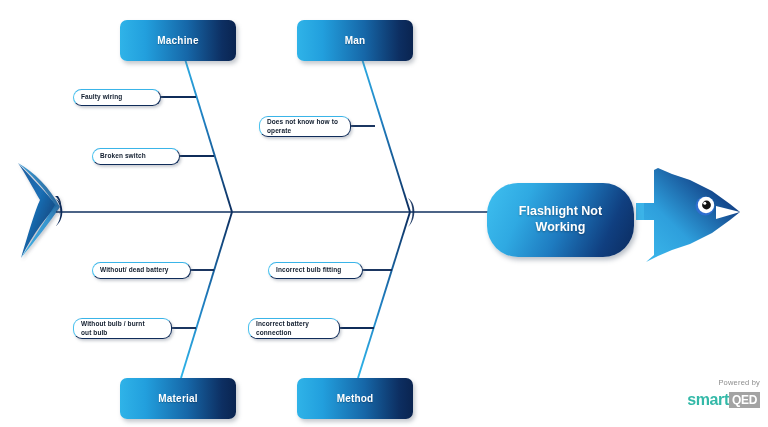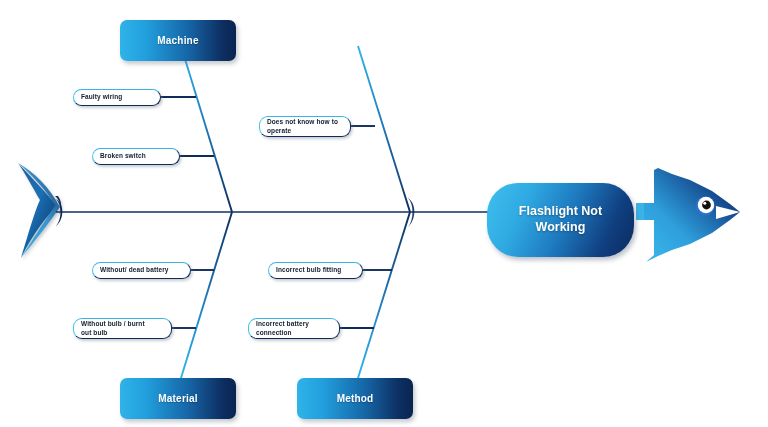--- a/index.html
+++ b/index.html
@@ -224,20 +224,23 @@
       <circle cx="706" cy="205" r="8.2" fill="#ffffff"></circle>
       <circle cx="706.5" cy="205" r="4.4" fill="#111111"></circle>
       <circle cx="704.8" cy="203.2" r="1.5" fill="#ffffff"></circle>
     </g>
   </svg>
 
   <div class="cat-box" style="left:120px; top:20px; width:116px;">
     <span>Machine</span>
   </div>
 
+  <div class="cat-box" style="left:297px; top:20px; width:116px;">
+    <span>Man</span>
+  </div>
 
   <div class="cat-box" style="left:120px; top:378px; width:116px;">
     <span>Material</span>
   </div>
 
   <div class="cat-box" style="left:297px; top:378px; width:116px;">
     <span>Method</span>
   </div>
 
   <div class="sub-box" style="left:73px; top:89px; width:88px; height:17px;">
@@ -269,14 +272,21 @@
   <div class="sub-box" style="left:248px; top:318px; width:92px; height:21px;">
     <span>Incorrect battery
 connection</span>
   </div>
 
   <div class="effect-box">
     <span>Flashlight Not
 Working</span>
   </div>
 
+  <div id="brand">
+    <span class="powered">Powered by</span>
+    <div class="logo">
+      <span class="smart">smart</span>
+      <span class="qed">QED</span>
+    </div>
+  </div>
 
 </div>
 
 </body></html>

